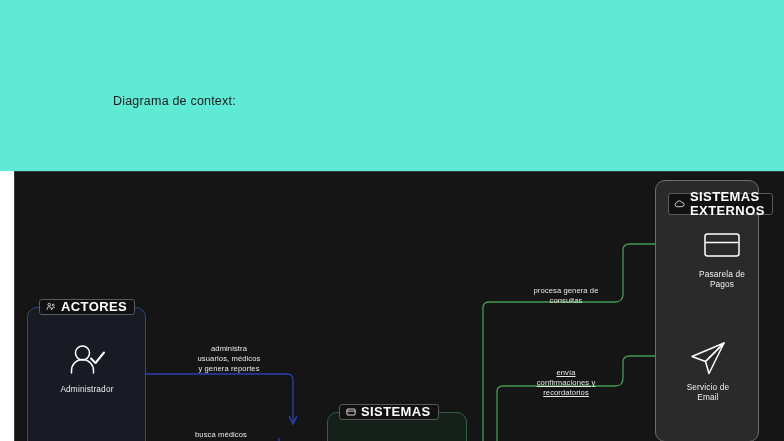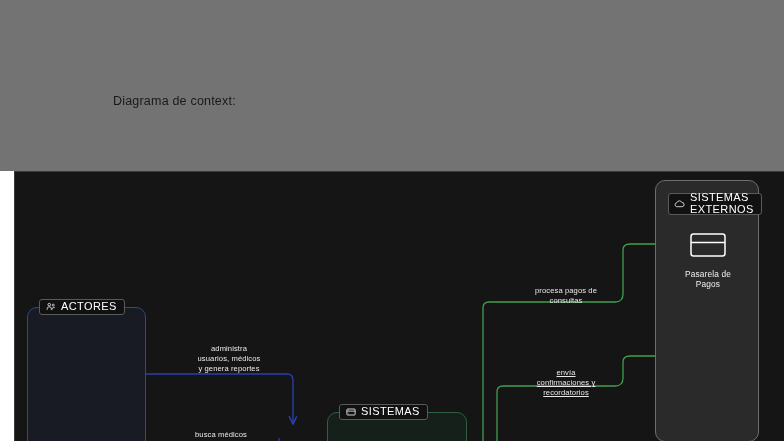--- a/index.html
+++ b/index.html
@@ -14,21 +14,21 @@
     font-family: "Liberation Sans", sans-serif;
     position: relative;
   }
 
   
   .doc-area {
     position: absolute;
     left: 0; top: 0;
     width: 784px;
     height: 171px;
-    background: #737373;
+    background: #5eead4;
   }
   .doc-heading {
     position: absolute;
     left: 113px;
     top: 94px;
     font-size: 12.5px;
     color: #1a1a1a;
     letter-spacing: 0.2px;
     white-space: nowrap;
   }
@@ -97,22 +97,22 @@
     padding: 2px 7px 2px 5px;
     height: 16px;
     box-sizing: border-box;
   }
   .group-label.two-line {
     height: 22px;
     top: 12px;
     left: 12px;
   }
   .group-label-text {
-    font-size: 11px;
-    font-weight: normal;
+    font-size: 13px;
+    font-weight: bold;
     color: #ffffff;
     letter-spacing: 0.4px;
     line-height: 1.08;
     white-space: pre-line;
   }
   .group-label-icon {
     display: inline-flex;
     width: 11px;
     height: 11px;
     flex: 0 0 auto;
@@ -141,21 +141,21 @@
   .node-label {
     margin-top: 4px;
     font-size: 8.3px;
     color: #efefef;
     line-height: 1.25;
     letter-spacing: 0.15px;
     white-space: pre-line;
   }
 
   .node-admin  { left: 22px;  top: 168px; width: 100px; }
-  .node-pagos  { left: 656px; top: 53px;  width: 74px; }
+  .node-pagos  { left: 656px; top: 53px;  width: 74px; align-items: flex-end; }
   .node-email  { left: 656px; top: 166px; width: 74px; }
 
   
   .edge-label {
     position: absolute;
     text-align: center;
     font-size: 7.6px;
     color: #e8e8e8;
     line-height: 1.32;
     letter-spacing: 0.1px;
@@ -246,40 +246,60 @@
         <span class="group-label-icon">
           <svg viewBox="0 0 18 14" width="12" height="10">
             <path d="M4.4 11.4 a3.3 3.3 0 0 1 0.3 -6.5 a4.3 4.3 0 0 1 8.1 -0.4 a3.4 3.4 0 0 1 0.5 6.9 z" fill="none" stroke="#ffffff" stroke-width="1.25" stroke-linejoin="round"></path>
           </svg>
         </span>
         <span class="group-label-text">SISTEMAS
 EXTERNOS</span>
       </div>
     </div>
 
+    <div class="node node-admin">
+      <span class="node-icon">
+        <svg viewBox="0 0 40 34" width="40" height="34">
+          <circle cx="15.5" cy="10" r="7" fill="none" stroke="#ffffff" stroke-width="1.5"></circle>
+          <path d="M4.5 30 v-2.5 a11 11 0 0 1 22 0 v2.5" fill="none" stroke="#ffffff" stroke-width="1.5" stroke-linecap="round"></path>
+          <path d="M24 15.5 L28.5 20 L37 9.5" fill="none" stroke="#ffffff" stroke-width="2" stroke-linecap="round" stroke-linejoin="round"></path>
+        </svg>
+      </span>
+      <span class="node-label">Administrador</span>
+    </div>
 
     <div class="node node-pagos">
       <span class="node-icon">
         <svg viewBox="0 0 40 30" width="40" height="30">
           <rect x="3" y="4" width="34" height="22" rx="2.5" fill="none" stroke="#ffffff" stroke-width="1.5"></rect>
           <line x1="3" y1="12.5" x2="37" y2="12.5" stroke="#ffffff" stroke-width="1.5"></line>
         </svg>
       </span>
       <span class="node-label">Pasarela de
 Pagos</span>
     </div>
 
+    <div class="node node-email">
+      <span class="node-icon">
+        <svg viewBox="0 0 40 36" width="40" height="36">
+          <path d="M36 3 L4 16.5 L17.5 21.5 Z" fill="none" stroke="#ffffff" stroke-width="1.5" stroke-linejoin="round"></path>
+          <path d="M36 3 L17.5 21.5 L21 33.5 Z" fill="none" stroke="#ffffff" stroke-width="1.5" stroke-linejoin="round"></path>
+        </svg>
+      </span>
+      <span class="node-label">Servicio de
+Email</span>
+    </div>
 
     <div class="edge-label edge-label-admin">administra
 usuarios, médicos
 y genera reportes</div>
 
     <div class="edge-label edge-label-busca">busca médicos</div>
 
-    <div class="edge-label edge-label-pagos">procesa pagos de
+    <div class="edge-label edge-label-pagos">procesa genera de
 consultas</div>
 
     <div class="edge-label edge-label-email">envía
 confirmaciones y
 recordatorios</div>
 
   </div>
 </div>
 
 </body></html>

